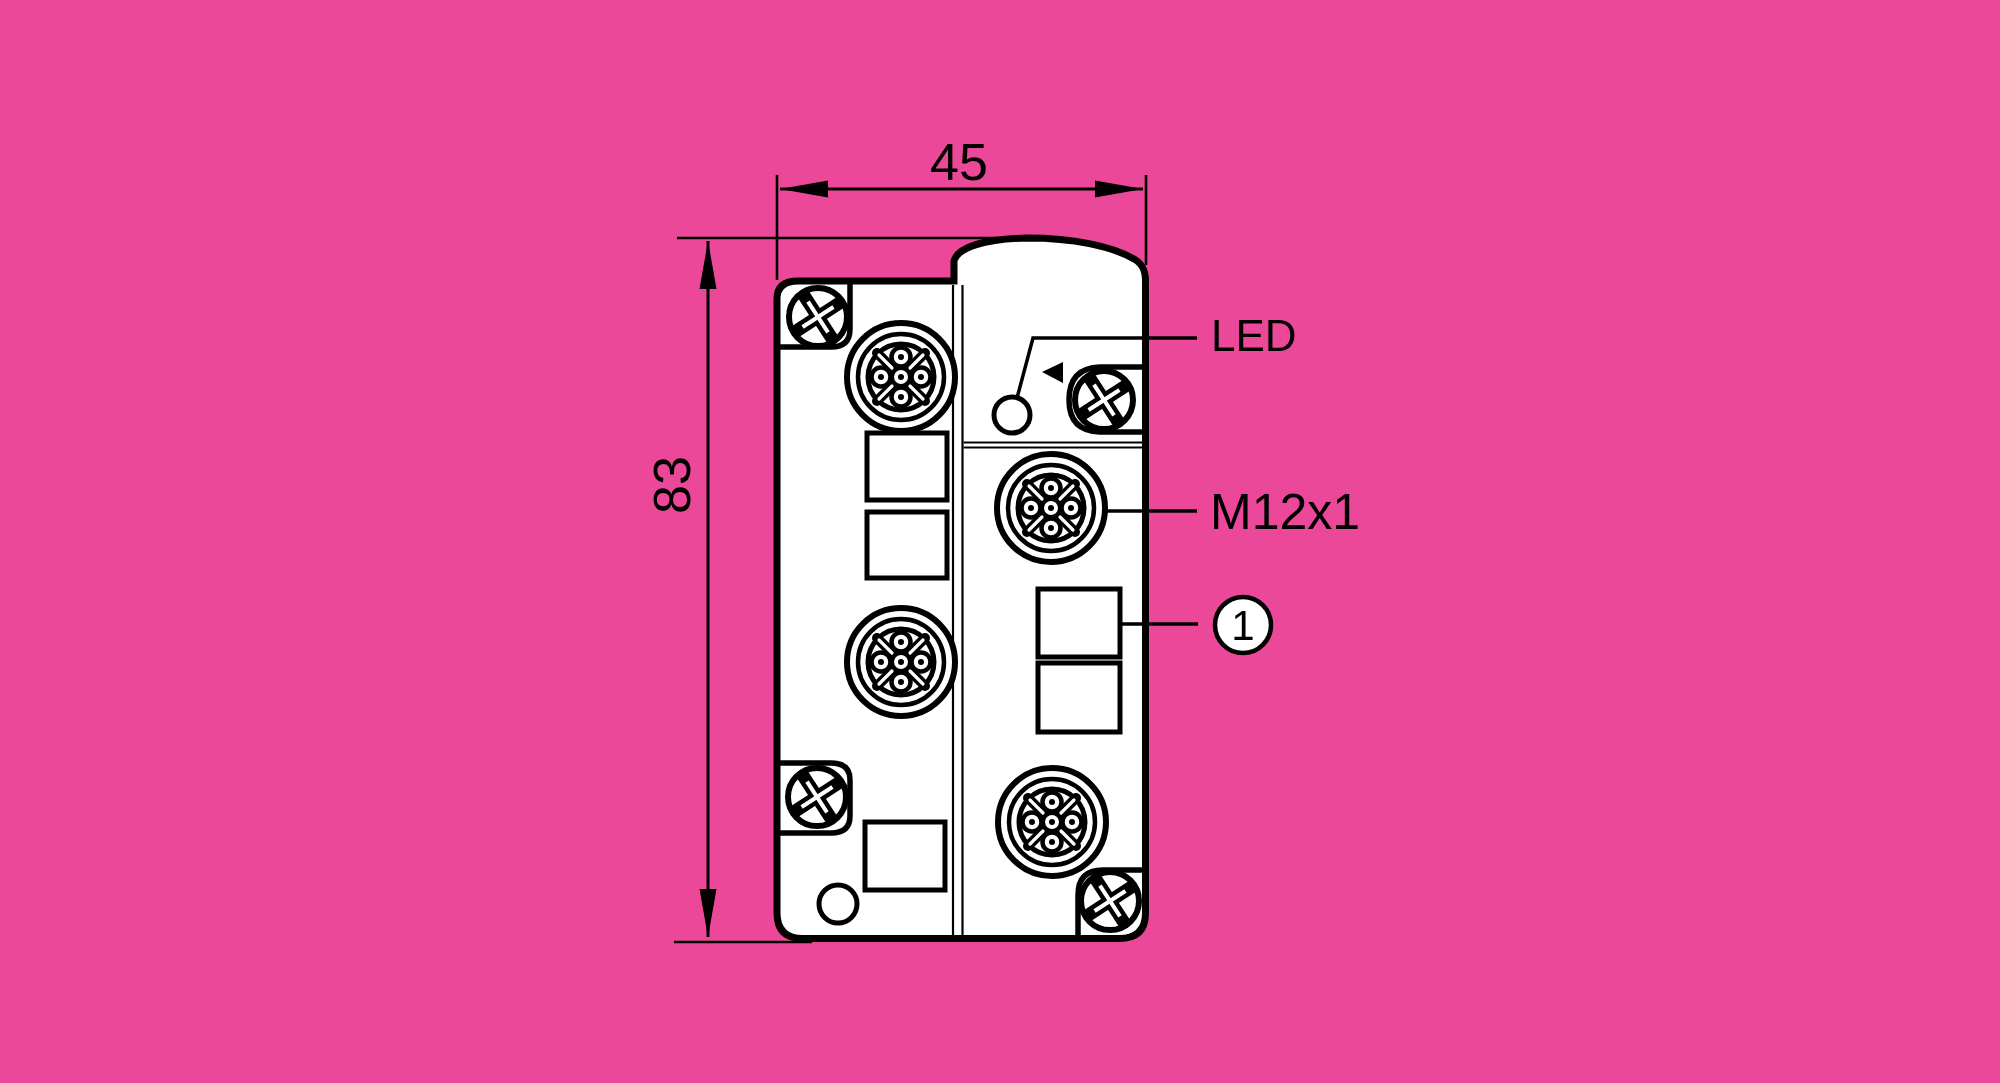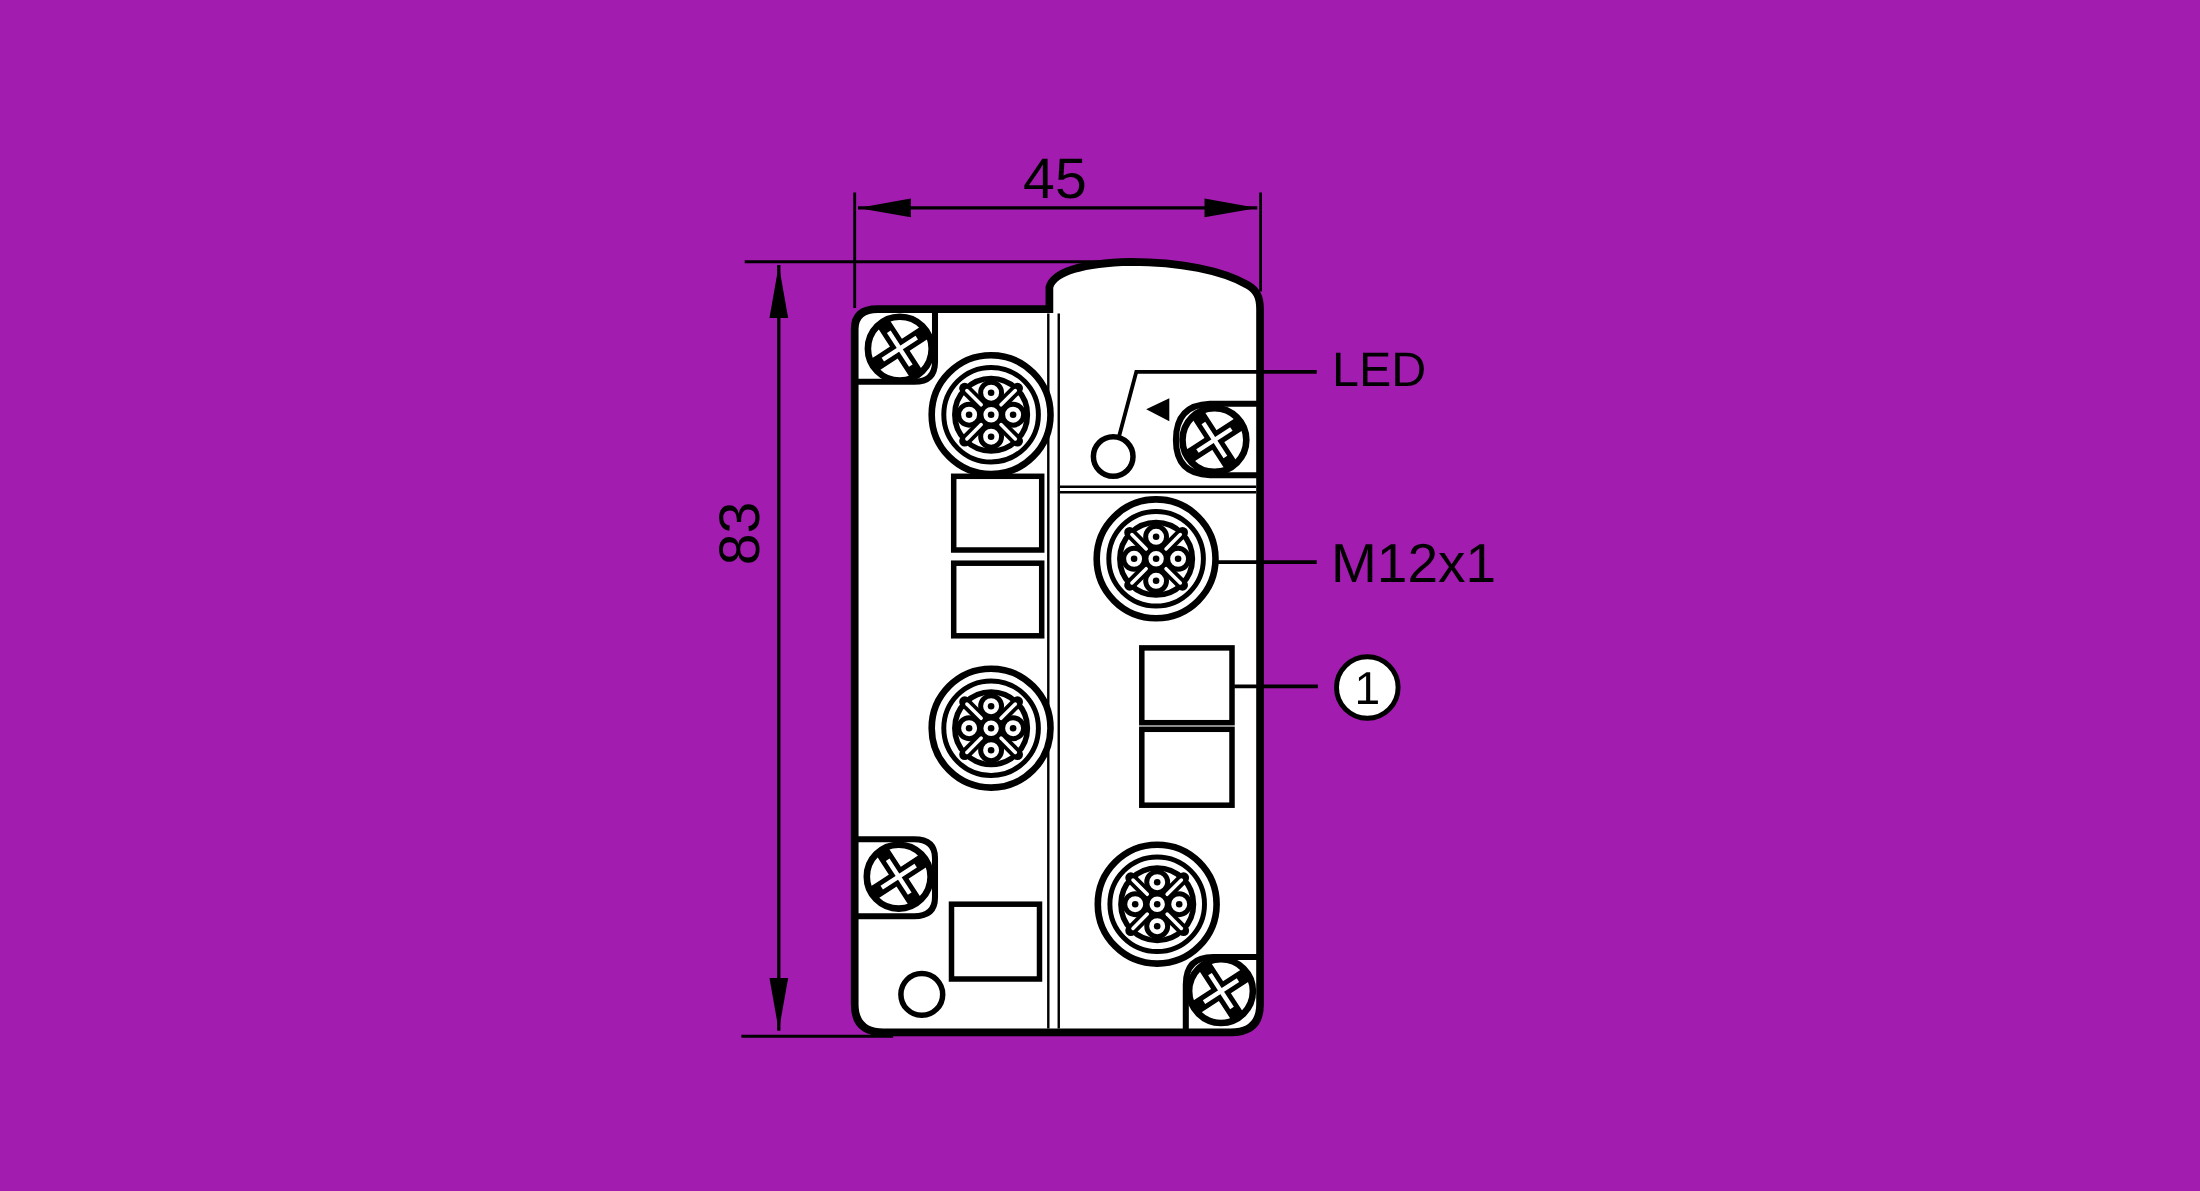--- a/index.html
+++ b/index.html
@@ -1,20 +1,20 @@
 <!DOCTYPE html>
 <html><head>
 <meta charset="utf-8">
 <style>
   html, body { margin: 0; padding: 0; background: #ffffff; }
   .stage {
     position: relative;
     width: 2000px;
     height: 1083px;
-    background: #a21caf;
+    background: #ec4899;
     overflow: hidden;
   }
   svg { position: absolute; left: 0; top: 0; }
   text {
     font-family: "Liberation Sans", "DejaVu Sans", sans-serif;
     fill: #000000;
   }
   .dim-text { font-size: 52px; }
   .led-text { font-size: 44px; }
   .conn-text { font-size: 50px; }

